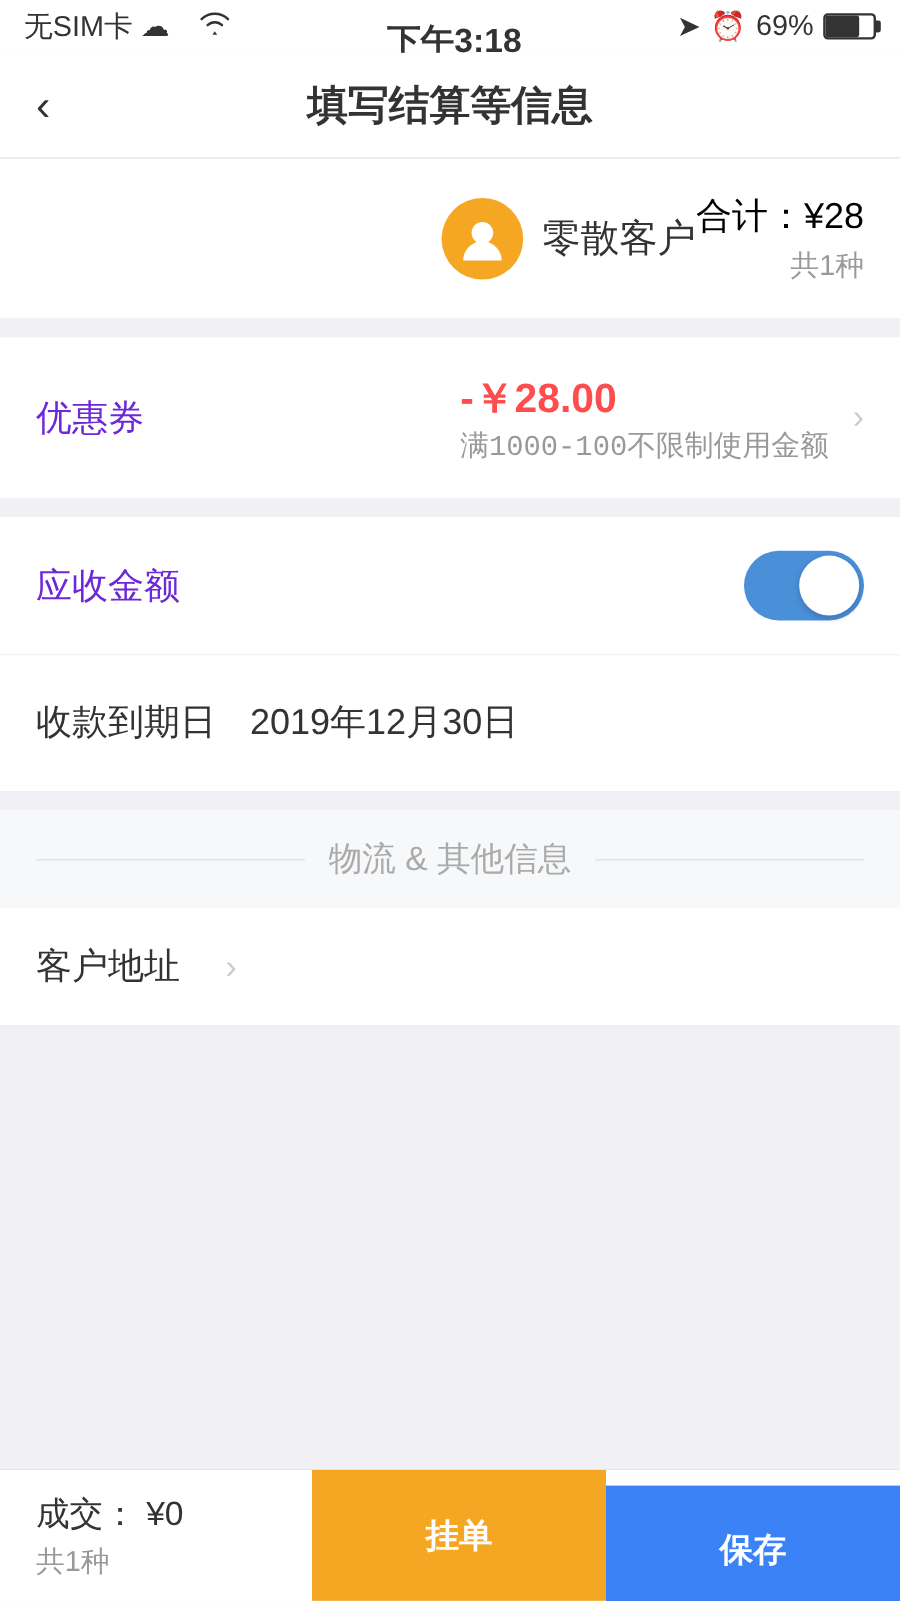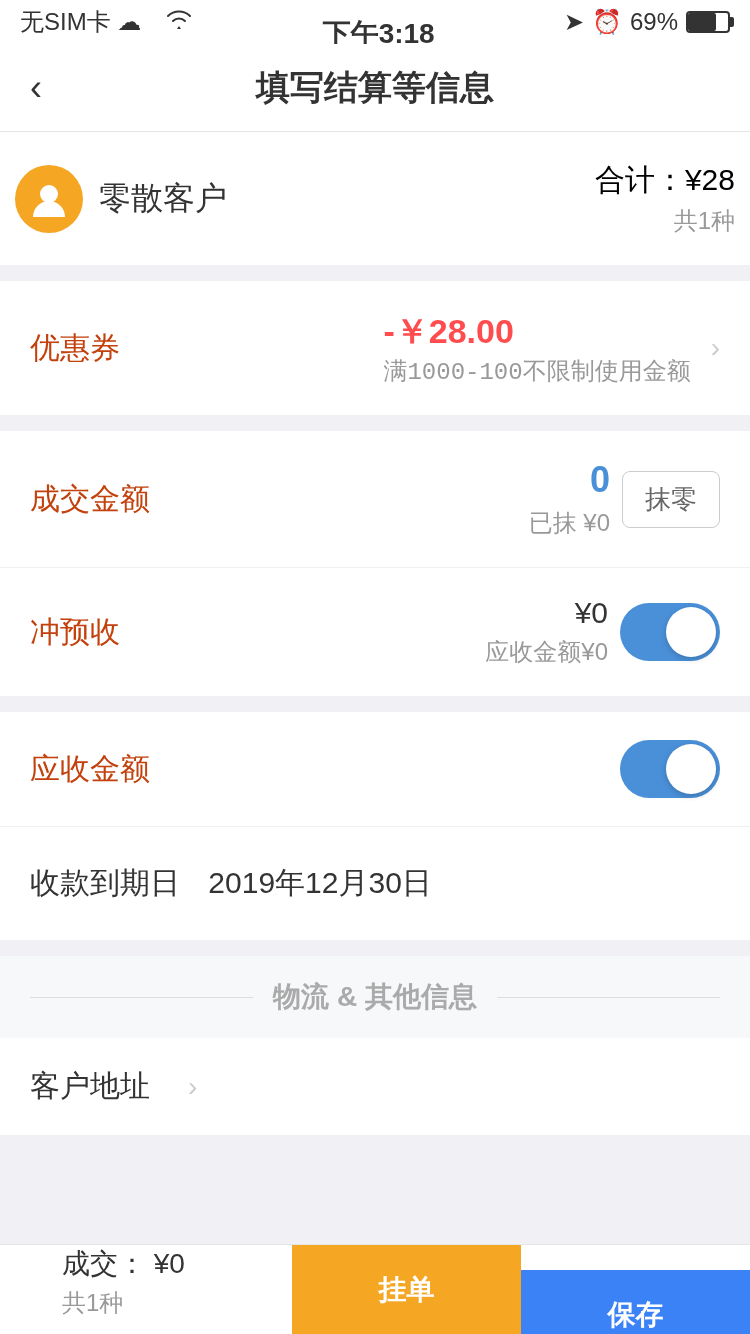--- a/index.html
+++ b/index.html
@@ -85,22 +85,22 @@
     
     .section {
       background: #fff;
       margin-bottom: 16px;
     }
 
     
     .customer-row {
       display: flex;
       align-items: center;
-      justify-content: space-between;
-      padding: 28px 15px;
+      justify-content: flex-end;
+      padding: 28px 30px;
       background: #fff;
     }
     .customer-left {
       display: flex;
       align-items: center;
       gap: 16px;
     }
     .avatar {
       width: 68px; height: 68px;
       border-radius: 50%;
@@ -132,21 +132,21 @@
       display: flex;
       align-items: center;
       justify-content: space-between;
       padding: 28px 30px;
       border-top: 1px solid #f0f0f0;
       background: #fff;
     }
     .row-item:first-child { border-top: none; }
     .row-label {
       font-size: 30px;
-      color: #c2410c;
+      color: #6d28d9;
     }
     .row-right {
       display: flex;
       align-items: center;
       gap: 12px;
     }
     .row-sub {
       font-size: 24px;
       color: #999;
       text-align: right;
@@ -226,21 +226,20 @@
     .logistics-header {
       background: #f7f8fa;
       padding: 22px 30px;
       text-align: center;
       color: #aaa;
       font-size: 28px;
       display: flex;
       align-items: center;
       gap: 20px;
       justify-content: center;
-      font-weight: bold;
     }
     .logistics-header::before,
     .logistics-header::after {
       content: '';
       flex: 1;
       height: 1px;
       background: #ddd;
     }
 
     
@@ -262,25 +261,25 @@
       color: #333;
       flex: 1;
     }
 
     
     .bottom-bar {
       position: fixed;
       bottom: 0;
       left: 0;
       width: 750px;
-      height: 90px;
-      background: #fff;
-      display: flex;
+      height: 110px;
+      background: #fff;
+      display: flex;
+      align-items: center;
       border-top: 1px solid #e5e5e5;
-      padding-left: 32px;
     }
     .bottom-info {
       flex: 0 0 260px;
       padding: 0 30px;
     }
     .bottom-deal {
       font-size: 28px;
       color: #333;
     }
     .bottom-count {
@@ -359,47 +358,20 @@
       <div class="row-right">
         <div>
           <div class="coupon-amount">-￥28.00</div>
           <div class="coupon-desc">满1000-100不限制使用金额</div>
         </div>
         <span class="chevron">›</span>
       </div>
     </div>
   </div>
 
-  <div class="section">
-    <div class="row-item">
-      <span class="row-label">成交金额</span>
-      <div class="row-right">
-        <div>
-          <div style="text-align:right;">
-            <span class="transaction-amount">0</span>
-          </div>
-          <div class="row-sub">已抹  ¥0</div>
-        </div>
-        <button class="round-zero-btn">抹零</button>
-      </div>
-    </div>
-
-    <div class="row-item">
-      <span class="row-label">冲预收</span>
-      <div class="row-right">
-        <div>
-          <div style="text-align:right; font-size:30px; color:#333;">¥0</div>
-          <div class="row-sub">应收金额¥0</div>
-        </div>
-        <div class="toggle">
-          <div class="toggle-knob"></div>
-        </div>
-      </div>
-    </div>
-  </div>
 
   <div class="section">
     <div class="row-item">
       <span class="row-label">应收金额</span>
       <div class="row-right">
         <div class="toggle">
           <div class="toggle-knob"></div>
         </div>
       </div>
     </div>

